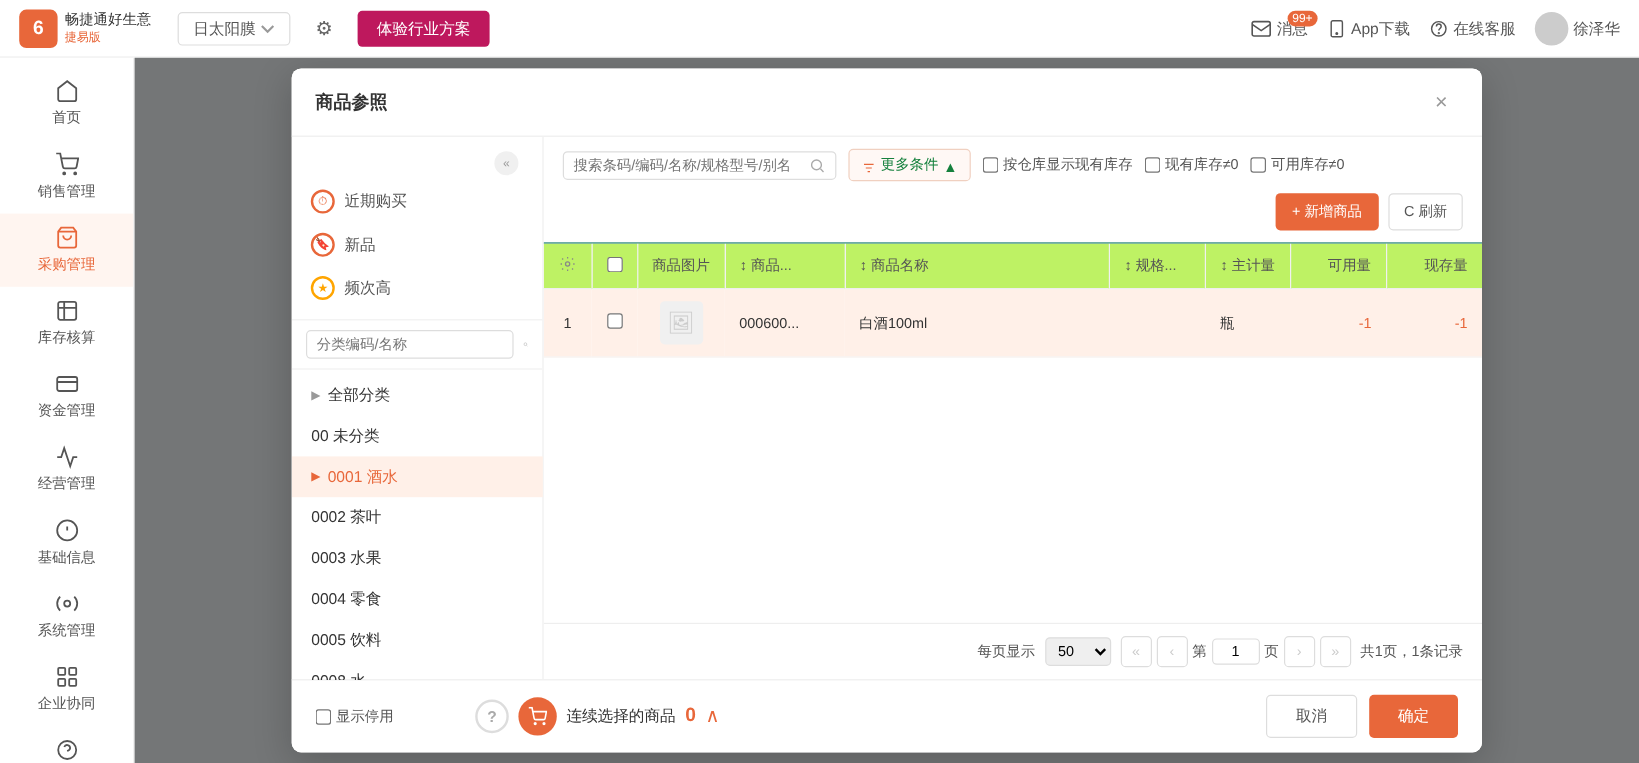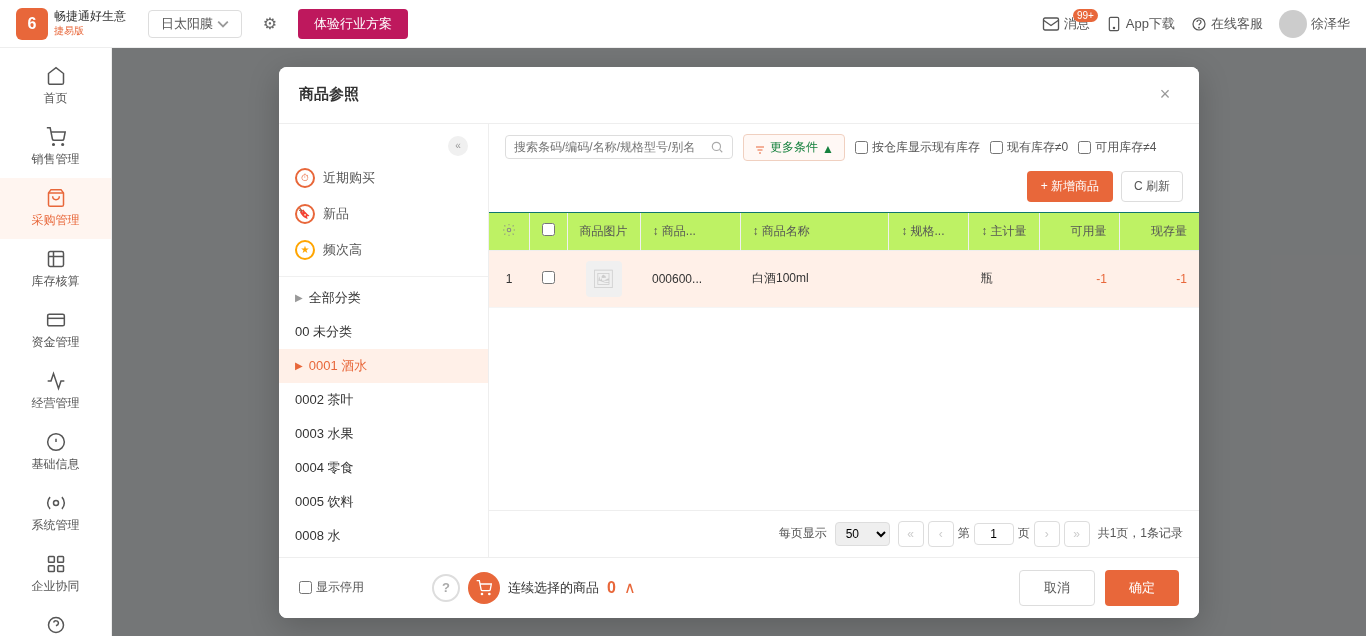--- a/index.html
+++ b/index.html
@@ -144,21 +144,21 @@
       background: rgba(0,0,0,0.3);
       z-index: 100;
       display: flex;
       align-items: center;
       justify-content: center;
     }
 
     .modal {
       background: #fff;
       border-radius: 8px;
-      width: 920px;
+      width: 992px;
       max-height: 570px;
       display: flex;
       flex-direction: column;
       box-shadow: 0 8px 32px rgba(0,0,0,0.2);
       overflow: hidden;
     }
 
     .modal-header {
       display: flex;
       align-items: center;
@@ -649,20 +649,27 @@
               </div>
               <div class="quick-item">
                 <div class="quick-icon orange">🔖</div>
                 <span>新品</span>
               </div>
               <div class="quick-item">
                 <div class="quick-icon star">★</div>
                 <span>频次高</span>
               </div>
             </div>
+            <div class="search-row">
+              <input class="cat-search" placeholder="分类编码/名称" style="">
+              <svg width="14" height="14" viewBox="0 0 24 24" fill="none" stroke="#999" stroke-width="2">
+                  <circle cx="11" cy="11" r="7"></circle>
+                  <path d="M21 21l-4.35-4.35"></path>
+                </svg>
+            </div>
             <div class="cat-list">
               <div class="cat-item">
                 <span class="cat-arrow">▶</span>
                 <span>全部分类</span>
               </div>
               <div class="cat-item">
                 <span>00 未分类</span>
               </div>
               <div class="cat-item active">
                 <span class="cat-arrow">▶</span>
@@ -707,21 +714,21 @@
               <label class="checkbox-label">
                 <input type="checkbox" style="">
                 <span>按仓库显示现有库存</span>
               </label>
               <label class="checkbox-label">
                 <input type="checkbox" style="">
                 <span>现有库存≠0</span>
               </label>
               <label class="checkbox-label">
                 <input type="checkbox" style="">
-                <span>可用库存≠4</span>
+                <span>可用库存≠0</span>
               </label>
               <div class="toolbar-right">
                 <button class="btn-add">+ 新增商品</button>
                 <button class="btn-refresh">C 刷新</button>
               </div>
             </div>
 
             <div class="table-container">
               <table>
                 <thead>

